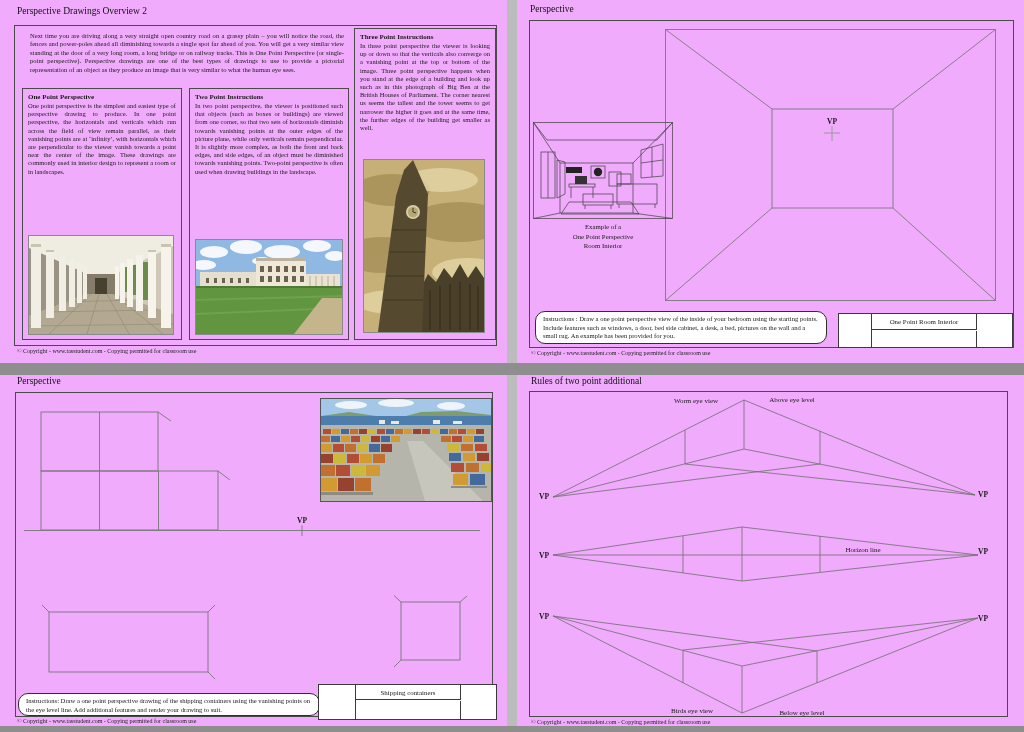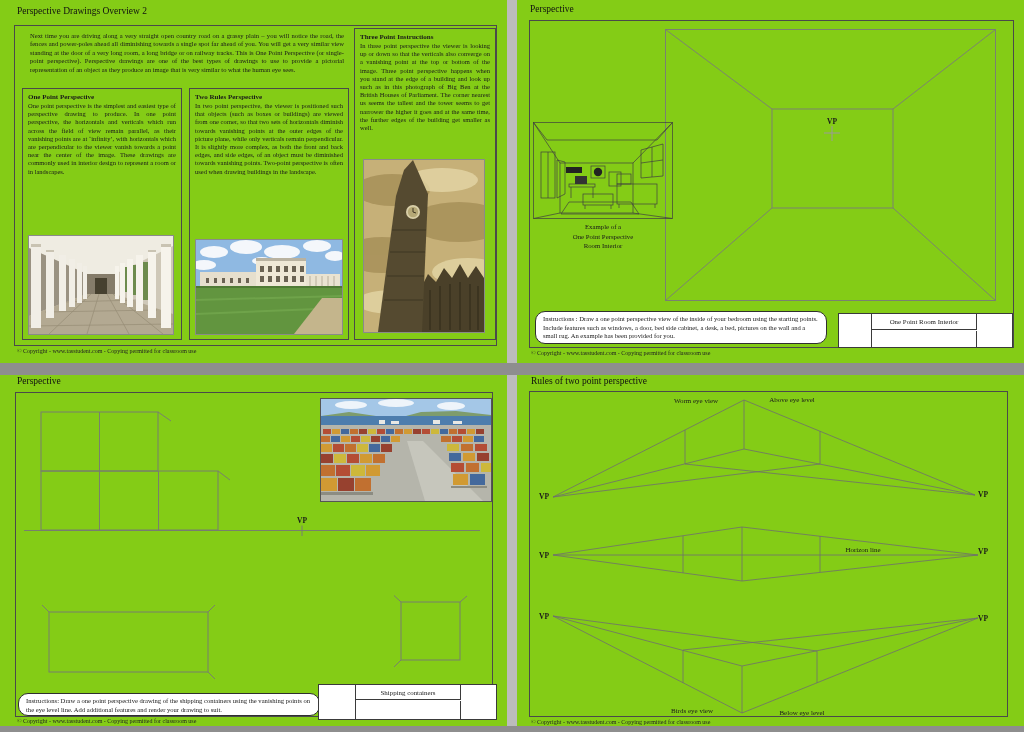--- a/index.html
+++ b/index.html
@@ -1,19 +1,19 @@
 <!DOCTYPE html>
 <html><head>
 <meta charset="utf-8">
 <style>
   html,body{margin:0;padding:0;}
   body{width:1024px;height:732px;background:#8e8e8e;position:relative;overflow:hidden;
        font-family:"Liberation Serif", serif;color:#1a1a1a;}
   .vstrip{position:absolute;width:10px;background:#bcbcbc;}
-  .page{position:absolute;background:#84cc16;}
+  .page{position:absolute;background:#f0abfc;}
   .ptitle{position:absolute;font-size:9.5px;color:#111;white-space:nowrap;}
   .obox{position:absolute;border:1px solid #4a4a4a;}
   .intro{position:absolute;font-size:6.6px;line-height:1.28;text-align:justify;}
   .colbox{position:absolute;border:1px solid #4a4a4a;}
   .colhead{font-weight:bold;font-size:7px;margin:4px 5px 1px 5px;}
   .colbody{font-size:6.5px;line-height:1.26;margin:0 5px;text-align:justify;}
   .photo{position:absolute;border:1px solid #8a8a8a;background:#eee;}
   .caption{position:absolute;font-size:6.8px;line-height:1.4;text-align:center;}
   .instr{position:absolute;border:1px solid #2f2f2f;border-radius:10px;font-size:6.6px;
          line-height:1.3;padding:3px 7px;box-sizing:border-box;text-align:left;background:#fff;}
@@ -80,21 +80,21 @@
         <g fill="#c9c3b2">
           <rect x="2" y="8" width="10" height="3"></rect>
             <rect x="132" y="8" width="10" height="3"></rect>
           <rect x="17" y="14" width="8" height="2"></rect>
             <rect x="119" y="14" width="8" height="2"></rect>
         </g>
       </svg>
     </div>
 
     <div class="colbox" style="left:189px;top:88px;width:158px;height:250px;">
-      <div class="colhead">Two Rules Perspective</div>
+      <div class="colhead">Two Point Instructions</div>
       <div class="colbody">In two point perspective, the viewer is positioned such that objects (such as boxes or buildings) are viewed from one corner, so that two sets of horizontals diminish towards vanishing points at the outer edges of the picture plane, while only verticals remain perpendicular. It is slightly more complex, as both the front and back edges, and side edges, of an object must be diminished towards vanishing points. Two-point perspective is often used when drawing buildings in the landscape.</div>
       <svg class="photo" style="left:5px;top:150px;" width="146" height="94" viewBox="0 0 146 94">
         <rect width="146" height="94" fill="#8fb9e2"></rect>
         <g fill="#f4f7fb">
           <ellipse cx="18" cy="12" rx="14" ry="6"></ellipse>
             <ellipse cx="50" cy="7" rx="16" ry="7"></ellipse>
           <ellipse cx="86" cy="12" rx="18" ry="7"></ellipse>
             <ellipse cx="121" cy="6" rx="14" ry="6"></ellipse>
           <ellipse cx="139" cy="16" rx="10" ry="5"></ellipse>
             <ellipse cx="8" cy="25" rx="12" ry="5"></ellipse>
@@ -387,21 +387,21 @@
       <div class="tcell" style="left:0;top:0;width:37px;height:34px;border-right:1px solid #3a3a3a;"></div>
       <div class="tcell title" style="left:37px;top:0;width:105px;height:15px;border-right:1px solid #3a3a3a;border-bottom:1px solid #3a3a3a;line-height:15px;">Shipping containers</div>
       <div class="tcell" style="left:37px;top:16px;width:105px;height:18px;border-right:1px solid #3a3a3a;"></div>
       <div class="tcell" style="left:143px;top:0;width:34px;height:34px;"></div>
     </div>
 
     <div class="footer" style="left:17px;top:343px;">© Copyright - www.tasstudent.com - Copying permitted for classroom use</div>
   </div>
 
   <div class="page" style="left:517px;top:375px;width:507px;height:351px;">
-    <div class="ptitle" style="left:14px;top:1px;">Rules of two point perspective</div>
+    <div class="ptitle" style="left:14px;top:1px;">Rules of two point additional</div>
     <div class="obox" style="left:12px;top:16px;width:477px;height:324px;"></div>
 
     <svg class="line-art" style="left:13px;top:16px;" width="477" height="325" viewBox="0 0 477 325">
 
       <g stroke="#6f6f6f" stroke-width="0.8">
         <line x1="23" y1="106" x2="214" y2="9"></line>
           <line x1="23" y1="106" x2="214" y2="58"></line>
           <line x1="23" y1="106" x2="290" y2="73"></line>
         <line x1="445" y1="104" x2="214" y2="9"></line>
           <line x1="445" y1="104" x2="214" y2="58"></line>

